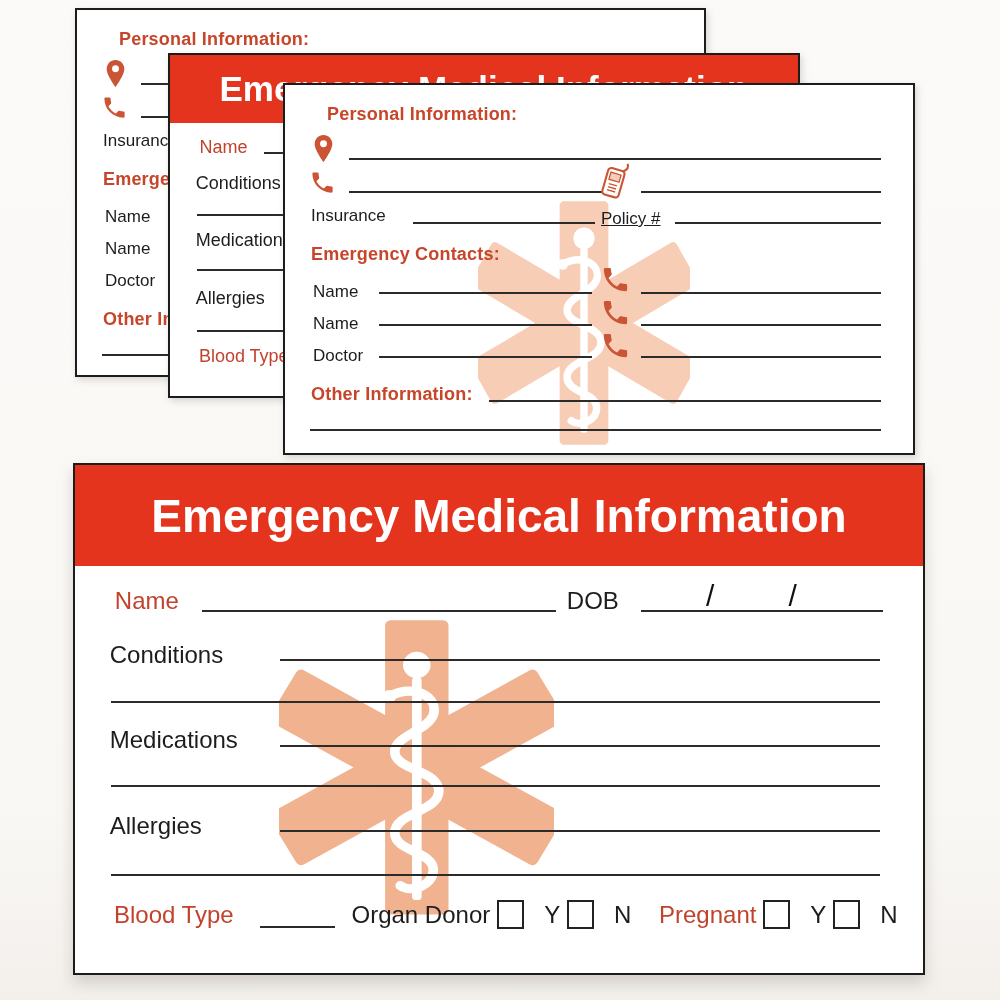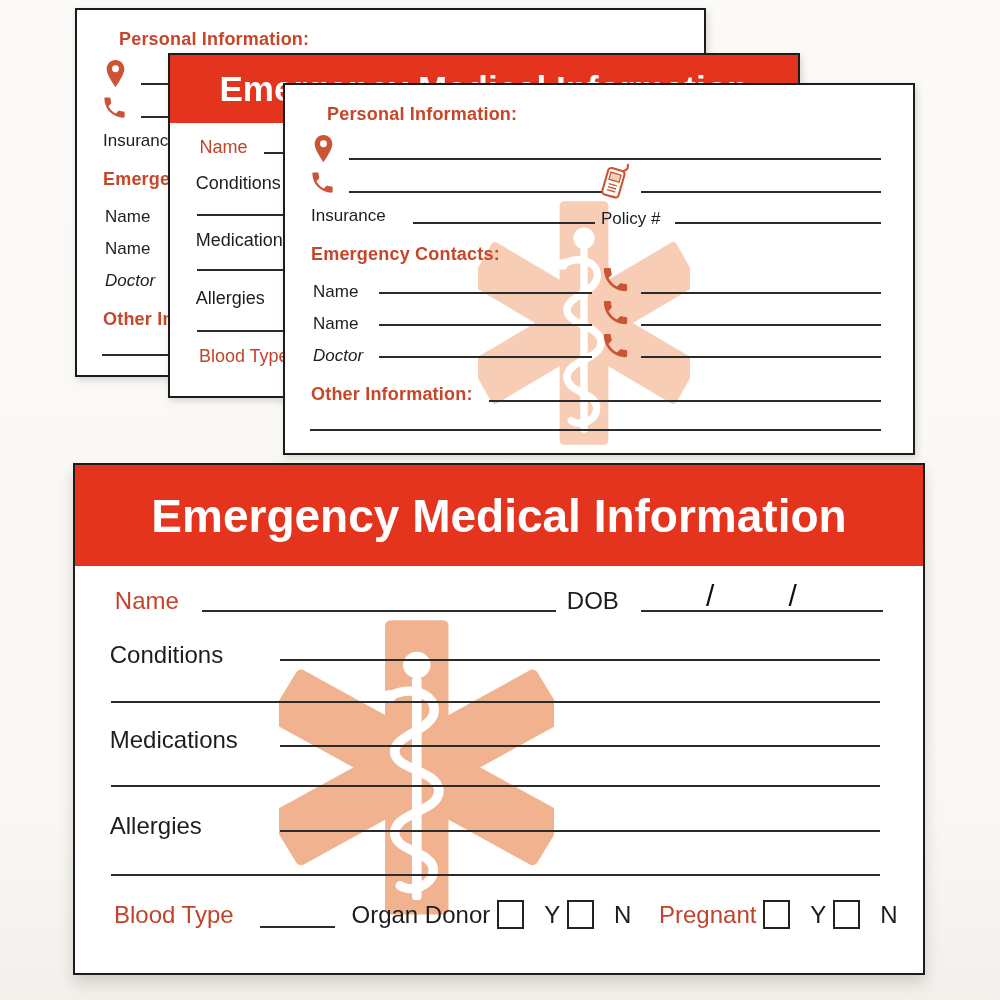--- a/index.html
+++ b/index.html
@@ -39,32 +39,32 @@
   .fc-label{position:absolute;font-size:17px;color:var(--ink);white-space:nowrap;z-index:2;}
   .fc-personal{left:42px;top:19px;}
   .fc-pin{left:27px;top:49px;width:23px;height:29px;}
   .fc-line1{left:64px;top:73px;width:532px;}
   .fc-phone{left:24px;top:84px;width:27px;height:27px;}
   .fc-line2a{left:64px;top:106px;width:254px;}
   .fc-mobile{left:314px;top:77px;width:32px;height:38px;}
   .fc-line2b{left:356px;top:106px;width:240px;}
   .fc-insurance{left:26px;top:121px;}
   .fc-insline{left:128px;top:137px;width:182px;}
-  .fc-policy{left:316px;top:124px;}
+  .fc-policy{left:316px;top:124px;text-decoration:underline;}
   .fc-polline{left:390px;top:137px;width:206px;}
   .fc-emergency{left:26px;top:159px;}
   .fc-name1{left:28px;top:197px;}
   .fc-n1a{left:94px;top:207px;width:213px;}
   .fc-hs1{left:315px;top:179px;width:31px;height:31px;}
   .fc-n1b{left:356px;top:207px;width:240px;}
   .fc-name2{left:28px;top:229px;}
   .fc-n2a{left:94px;top:239px;width:213px;}
   .fc-hs2{left:315px;top:212px;width:31px;height:31px;}
   .fc-n2b{left:356px;top:239px;width:240px;}
-  .fc-doctor{left:28px;top:261px;font-style:italic;}
+  .fc-doctor{left:28px;top:261px;}
   .fc-n3a{left:94px;top:271px;width:213px;}
   .fc-hs3{left:315px;top:245px;width:31px;height:31px;}
   .fc-n3b{left:356px;top:271px;width:240px;}
   .fc-other{left:26px;top:299px;}
   .fc-otherline{left:204px;top:315px;width:392px;}
   .fc-fullline{left:25px;top:344px;width:571px;}
 
   
   .bc-banner{position:absolute;left:0;top:0;right:0;height:19.9%;background:var(--bred);
              display:flex;align-items:center;justify-content:center;z-index:2;}

